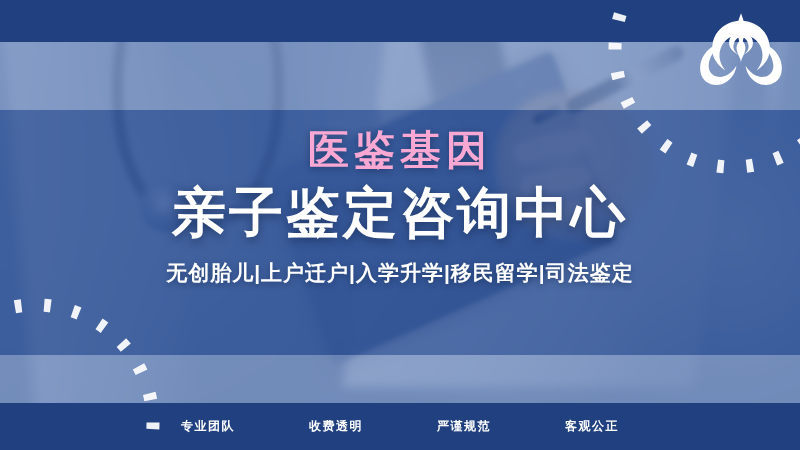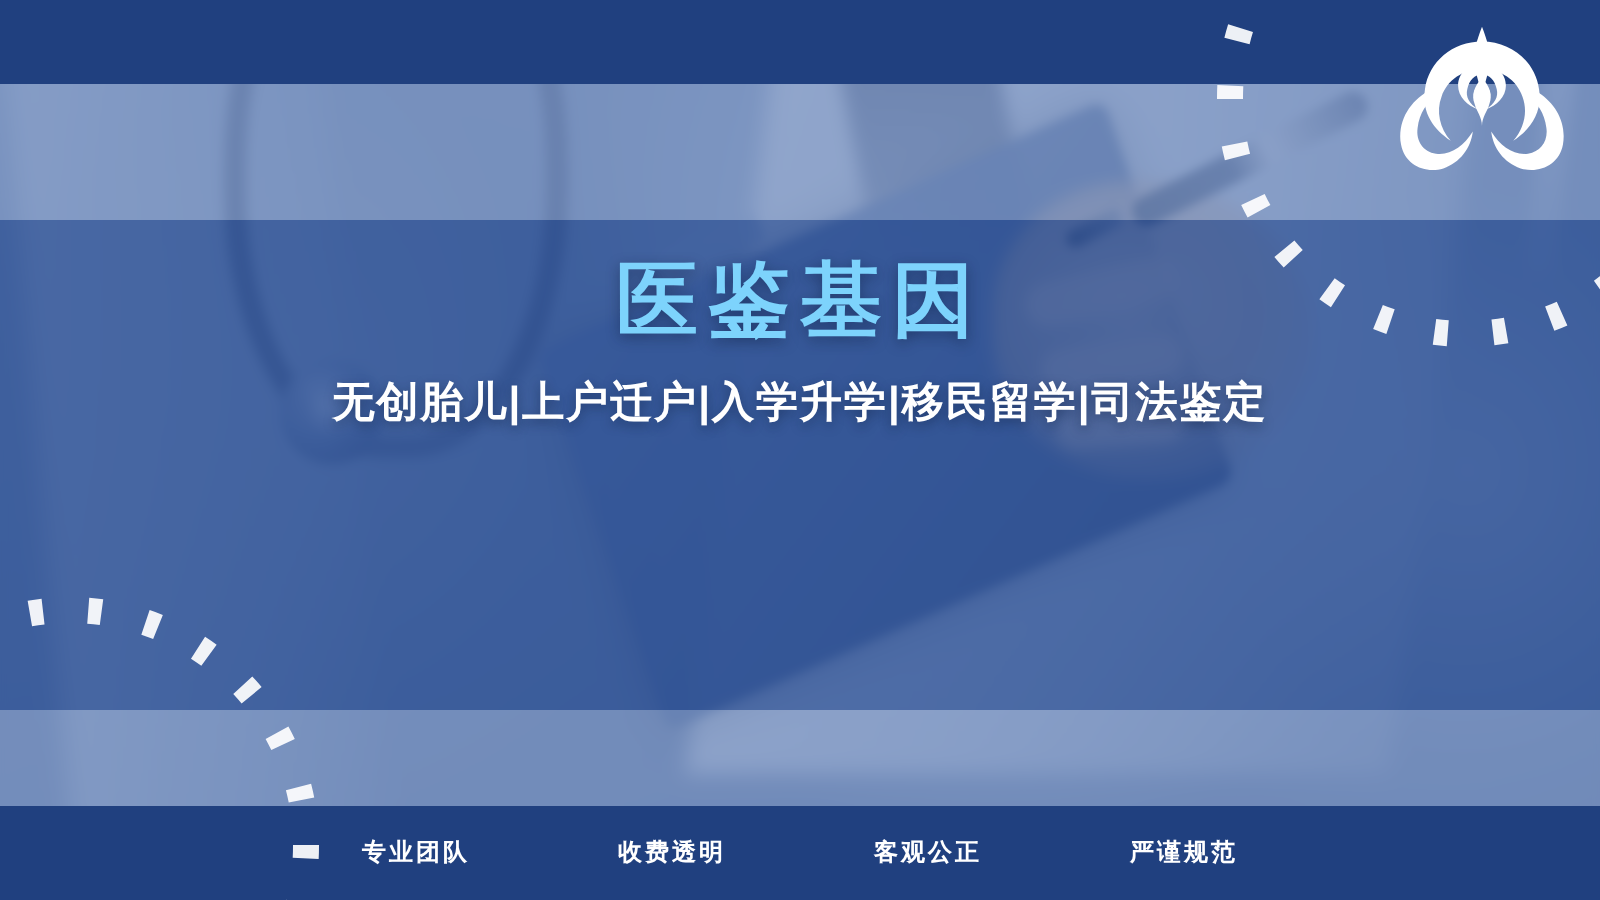--- a/index.html
+++ b/index.html
@@ -195,21 +195,21 @@
   .text-stack {
     position: absolute;
     left: 0;
     top: 128px;
     width: 100%;
     text-align: center;
   }
   .brand-line {
     font-size: 41px;
     font-weight: 700;
-    color: #7dd3fc;
+    color: #f9a8d4;
     letter-spacing: 5px;
     line-height: 1.12;
     text-shadow: 0 2px 7px rgba(12,26,58,0.45);
   }
   .headline {
     font-size: 54px;
     font-weight: 700;
     color: #ffffff;
     letter-spacing: 3px;
     line-height: 1.2;
@@ -346,23 +346,24 @@
                C 50 57, 53 54, 54 50
                C 56 45, 54 40, 50 36
                Z"></path>
 
       <ellipse cx="50" cy="45" rx="4.5" ry="5.5"></ellipse>
     </g>
   </svg>
 
   <div class="text-stack">
     <div class="brand-line">医鉴基因</div>
+    <div class="headline">亲子鉴定咨询中心</div>
     <div class="subline">无创胎儿|上户迁户|入学升学|移民留学|司法鉴定</div>
   </div>
 
   <div class="feature-bar">
     <span class="feature-item">专业团队</span>
     <span class="feature-item">收费透明</span>
+    <span class="feature-item">严谨规范</span>
     <span class="feature-item">客观公正</span>
-    <span class="feature-item">严谨规范</span>
   </div>
 
 </div>
 
 </body></html>

